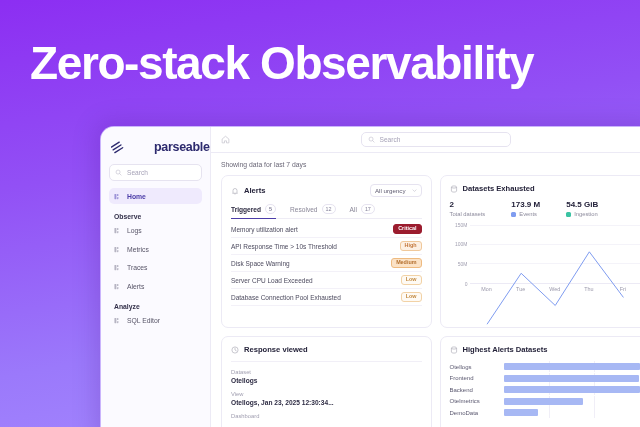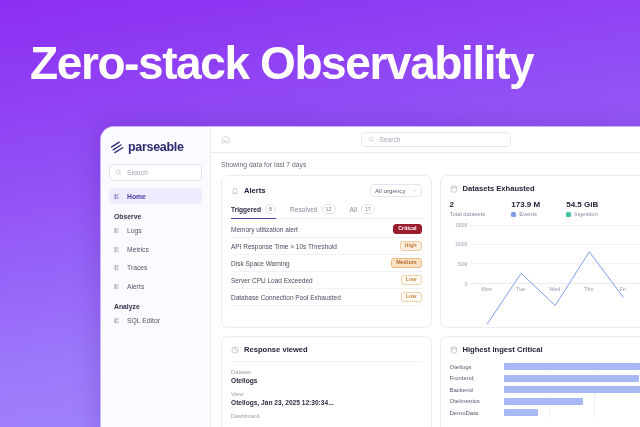--- a/index.html
+++ b/index.html
@@ -37,21 +37,21 @@
 
   
   .sidebar {
     width: 110px; flex: 0 0 110px;
     background: #fbfaff;
     border-right: 1px solid #eceaf5;
     padding: 10px 8px 0 8px;
   }
   .brand { display: flex; align-items: center; gap: 4px; padding: 3px 2px 10px 2px; }
   .brand-mark { width: 13px; height: 13px; flex: 0 0 13px; }
-  .brand-text { font-size: 12.5px; font-weight: 700; color: #2d2a6e; letter-spacing: -0.3px; }
+  .brand-text { font-size: 12.5px; font-weight: 700; color: #2d2a6e; letter-spacing: -0.3px; margin-left: 26px; }
 
   .side-search {
     display: flex; align-items: center; gap: 5px;
     height: 17px;
     border: 1px solid #e6e3f0; border-radius: 5px;
     background: #ffffff;
     padding: 0 5px; margin-bottom: 7px;
   }
   .side-search .ph { font-size: 6.6px; color: #a7a3b8; }
 
@@ -444,21 +444,21 @@
         </div>
       </div>
 
       <div class="card">
         <div class="card-head">
           <div class="card-title">
             <svg class="card-ic" viewBox="0 0 16 16">
               <ellipse cx="8" cy="4" rx="5.2" ry="2.2" fill="none" stroke="#5d5a70" stroke-width="1.2"></ellipse>
               <path d="M2.8 4v8c0 1.2 2.3 2.2 5.2 2.2s5.2-1 5.2-2.2V4" fill="none" stroke="#5d5a70" stroke-width="1.2"></path>
             </svg>
-            <span>Highest Ingest Critical</span>
+            <span>Highest Alerts Datasets</span>
           </div>
         </div>
         <div id="hbars">
             <div class="hbar-row">
               <div class="hbar-lab">Otellogs</div>
               <div class="hbar-track">
                 <div class="vgrid" style="left: 33%;"></div>
                 <div class="vgrid" style="left: 66%;"></div>
                 <div class="hbar-fill" style="width: 100%;"></div>
               </div>

